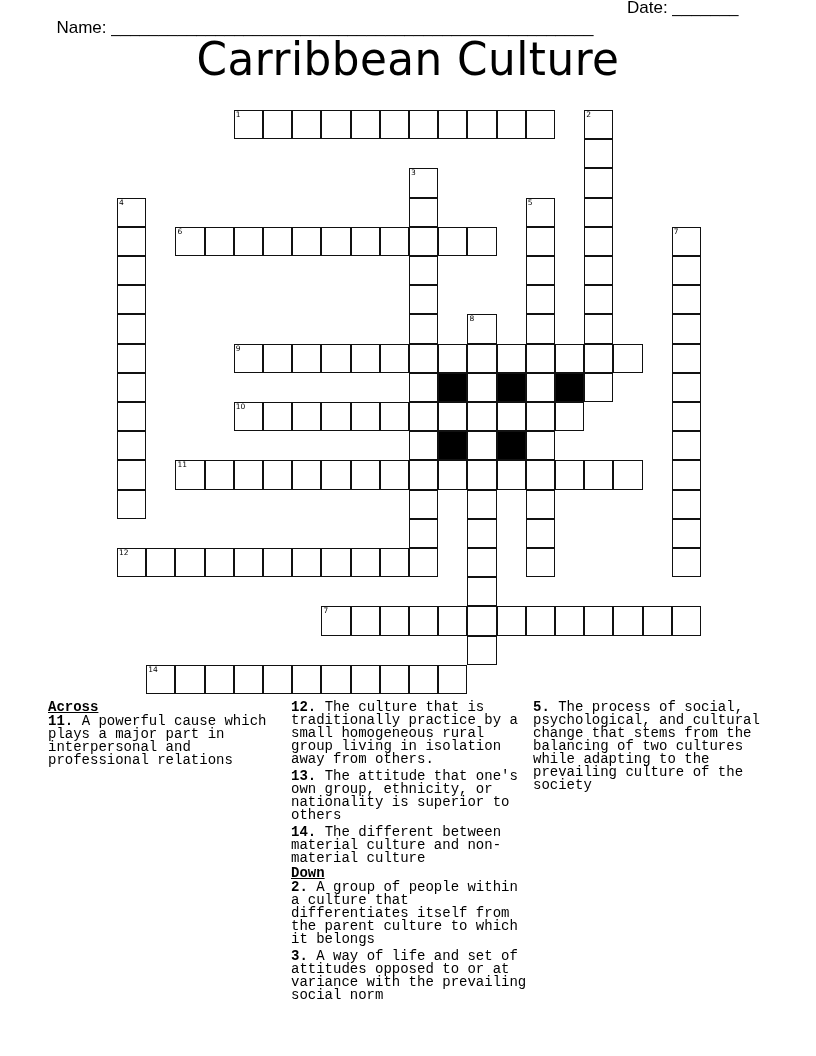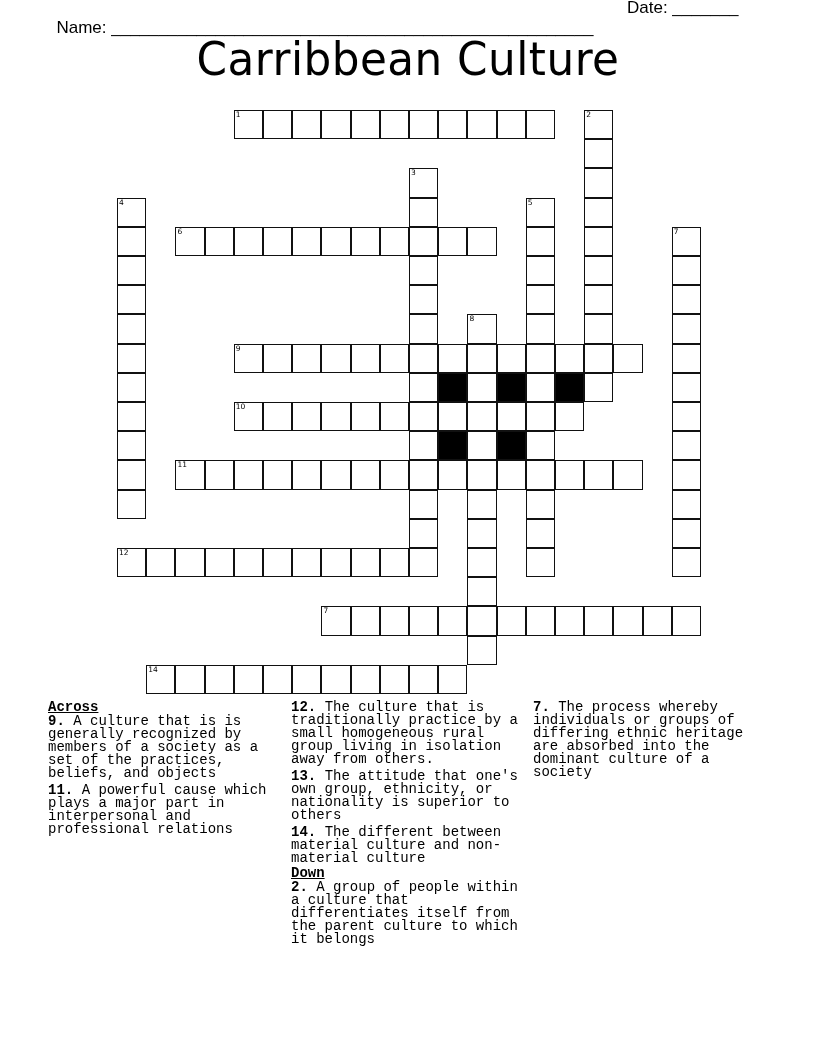--- a/index.html
+++ b/index.html
@@ -218,27 +218,27 @@
     <div class="cell" style="left: 321.2px; top: 554.8px;"></div>
     <div class="cell black" style="left: 321.2px; top: 262.8px;"></div>
     <div class="cell black" style="left: 379.6px; top: 262.8px;"></div>
     <div class="cell black" style="left: 438px; top: 262.8px;"></div>
     <div class="cell black" style="left: 321.2px; top: 321.2px;"></div>
     <div class="cell black" style="left: 379.6px; top: 321.2px;"></div>
   </div>
 
 <div class="clues col1">
   <div class="clue-head">Across</div>
-  <div class="clue"><b>9.</b> <span>A culture that is is generally recognized by members of a society as a set of the practices, beliefs, and objects</span></div>
   <div class="clue"><b>11.</b> <span>A powerful cause which plays a major part in interpersonal and professional relations</span></div>
 </div>
 
 <div class="clues col2">
   <div class="clue"><b>12.</b> <span>The culture that is traditionally practice by a small homogeneous rural group living in isolation away from others.</span></div>
   <div class="clue"><b>13.</b> <span>The attitude that one's own group, ethnicity, or nationality is superior to others</span></div>
   <div class="clue" style="margin-bottom:2px"><b>14.</b> <span>The different between material culture and non-material culture</span></div>
   <div class="clue-head">Down</div>
   <div class="clue"><b>2.</b> <span>A group of people within a culture that differentiates itself from the parent culture to which it belongs</span></div>
+  <div class="clue"><b>3.</b> <span>A way of life and set of attitudes opposed to or at variance with the prevailing social norm</span></div>
 </div>
 
 <div class="clues col3">
-  <div class="clue"><b>7.</b> <span>The process whereby individuals or groups of differing ethnic heritage are absorbed into the dominant culture of a society</span></div>
+  <div class="clue"><b>5.</b> <span>The process of social, psychological, and cultural change that stems from the balancing of two cultures while adapting to the prevailing culture of the society</span></div>
 </div>
 
 </body></html>

